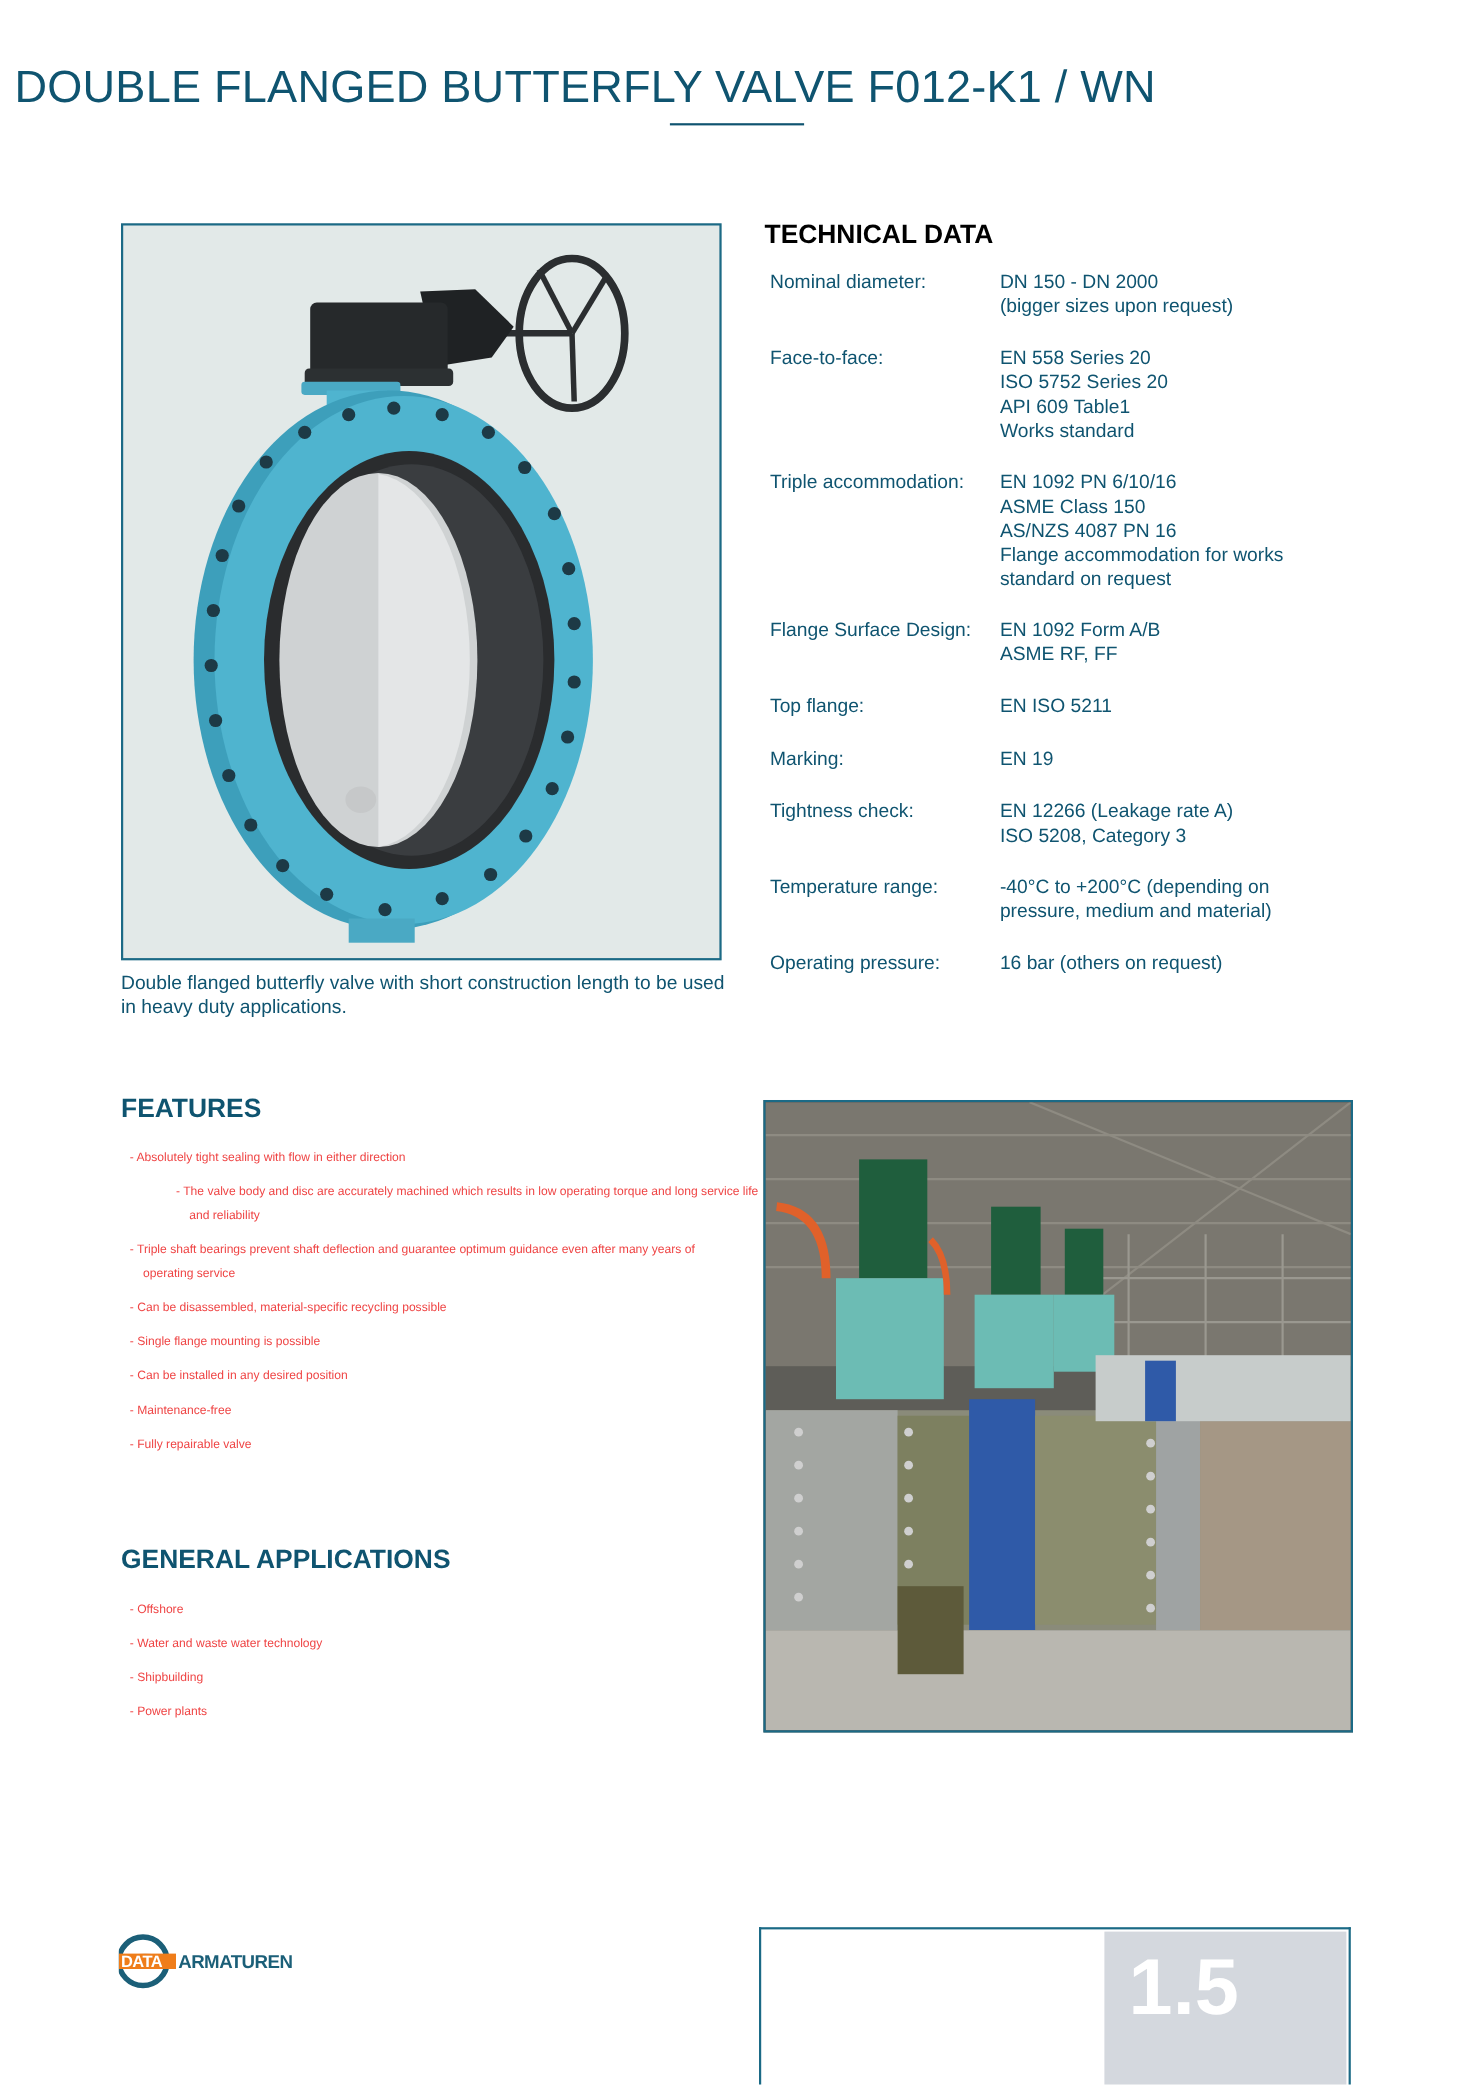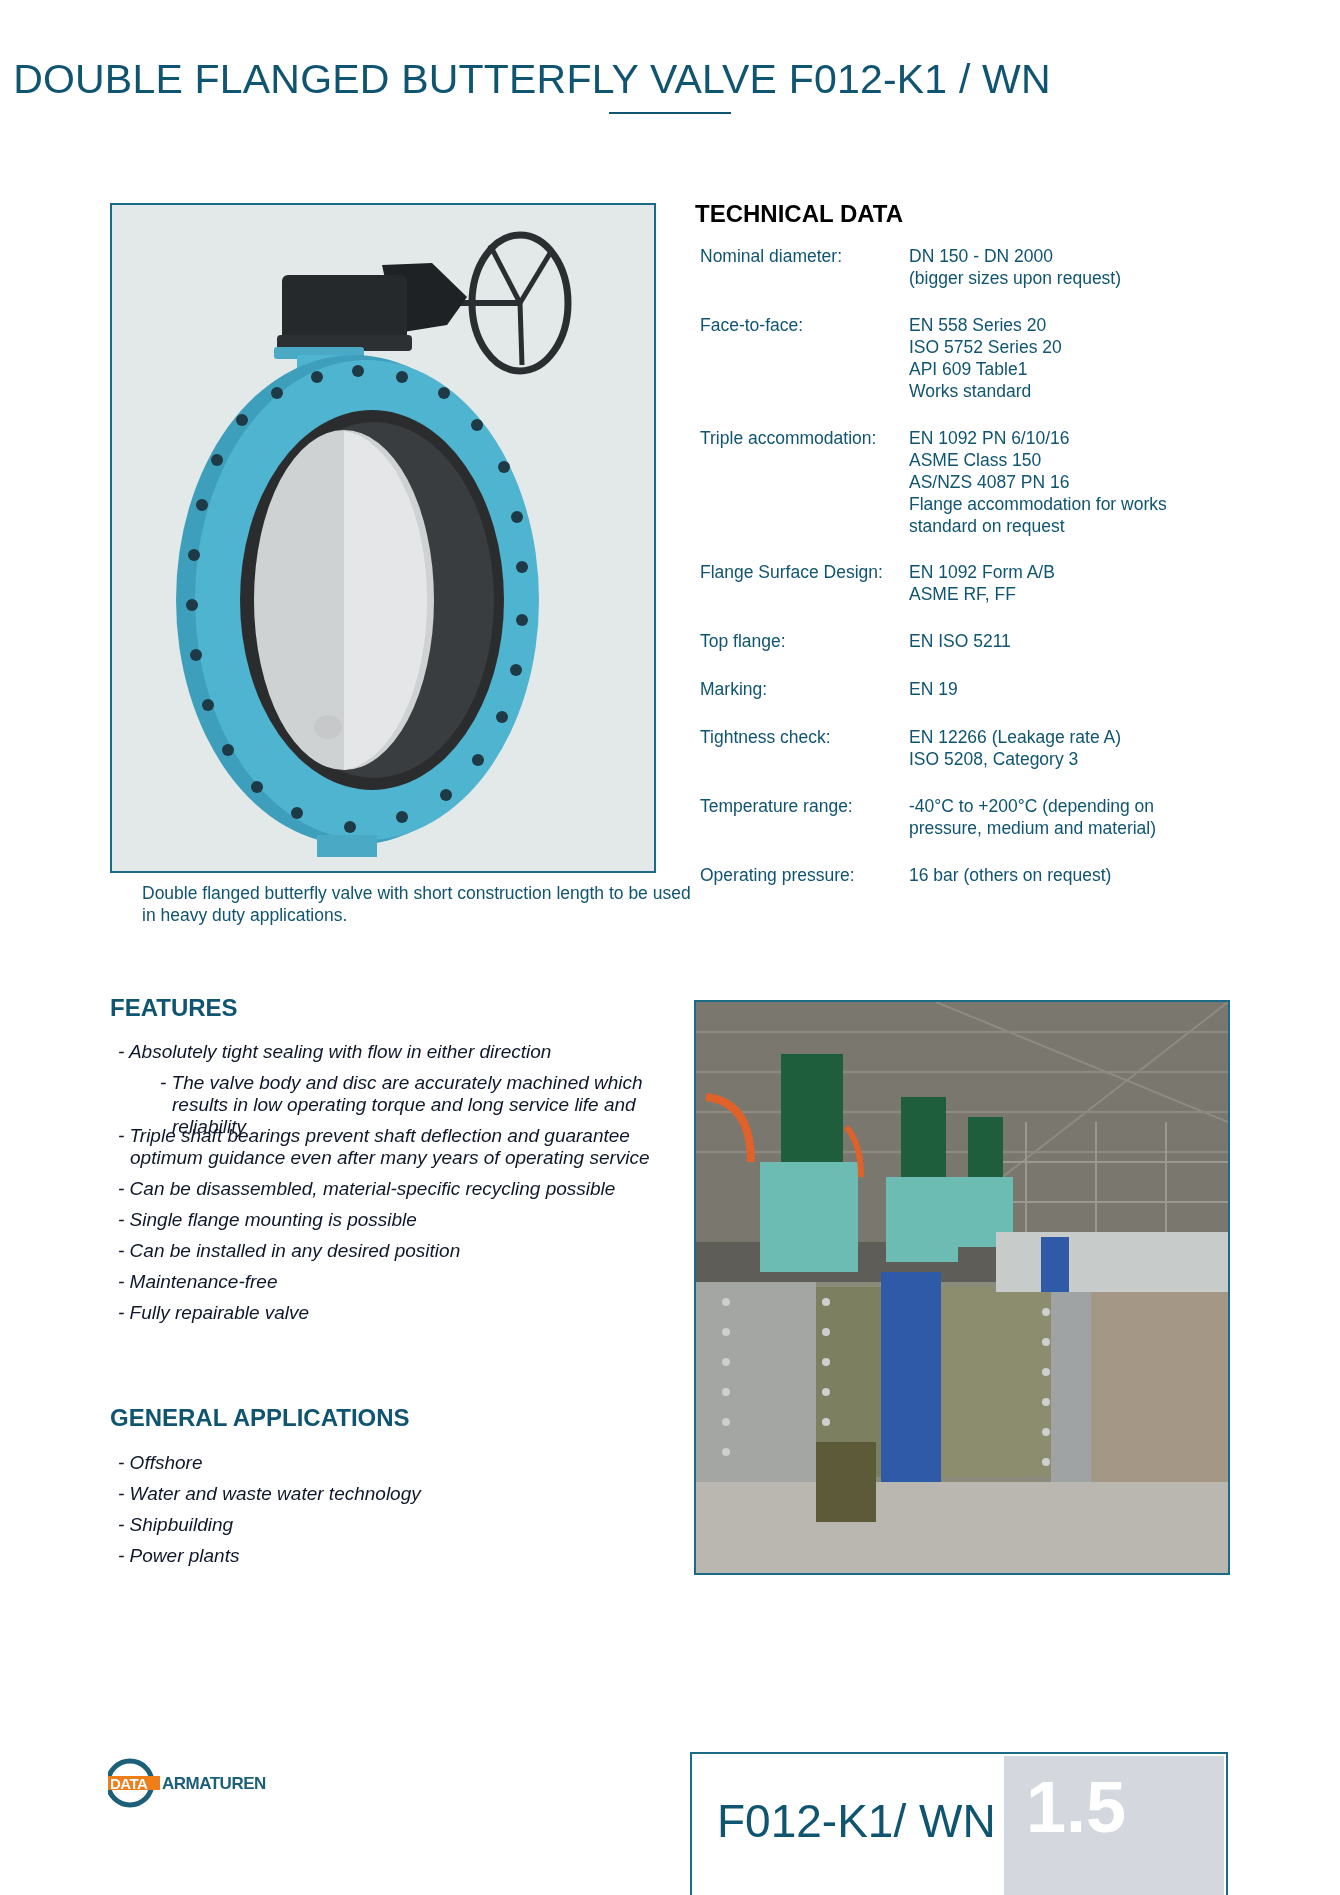--- a/index.html
+++ b/index.html
@@ -12,31 +12,31 @@
     left: 0; width: 1064px; top: 56px; text-align: center;
     font-size: 41px; letter-spacing: 0.2px; color: #0f5470; font-weight: normal;
   }
   #title-rule { left: 609px; top: 112px; width: 122px; height: 2px; background: #0f5470; }
 
   
   #valve-frame {
     left: 110px; top: 203px; width: 546px; height: 670px;
     border: 2px solid #1b6a86; background: #e2e9e8; box-sizing: border-box; overflow: hidden;
   }
-  #caption { left: 110px; top: 882px; width: 560px; font-size: 17.5px; line-height: 22px; color: #0f5470; margin-left: 32px; }
+  #caption { left: 110px; top: 882px; width: 560px; font-size: 17.5px; line-height: 22px; color: #0f5470; }
 
   
   #tech-heading { left: 695px; top: 200px; font-size: 24px; font-weight: bold; color: #000000; }
   .tech-row { left: 700px; width: 540px; font-size: 17.5px; line-height: 22px; }
   .tech-label { position: absolute; left: 0; top: 0; width: 210px; }
   .tech-value { position: absolute; left: 209px; top: 0; width: 340px; white-space: pre-line; }
 
   
   .sec-heading { font-size: 24px; font-weight: bold; color: #0f5470; }
-  .bullet { font-size: 19px; line-height: 22px; color: #0f172a; padding-left: 12px; text-indent: -12px; font-style: italic; }
+  .bullet { font-size: 11px; line-height: 22px; color: #ef4444; padding-left: 12px; text-indent: -12px; }
   .bullet-line { left: 118px; width: 540px; }
 
   
   #photo-frame {
     left: 694px; top: 1000px; width: 536px; height: 575px;
     border: 2px solid #1b6a86; box-sizing: border-box; overflow: hidden; background: #6d6a63;
   }
 
   
   #logo { left: 108px; top: 1757px; width: 180px; height: 56px; }
@@ -254,17 +254,16 @@
   <svg width="180" height="56" viewBox="0 0 180 56">
     <circle cx="22" cy="26" r="22" fill="none" stroke="#1b5f78" stroke-width="5"></circle>
     <ellipse cx="24" cy="26" rx="16" ry="7" fill="#c9cbcd"></ellipse>
     <rect x="0" y="19" width="52" height="14" fill="#ef7d1a"></rect>
   </svg>
   <span class="abs" style="left:2px; top:18px; font-size:15px; font-weight:bold; color:#ffffff; letter-spacing:-0.5px;">DATA</span>
   <span class="abs" style="left:54px; top:17px; font-size:17px; font-weight:bold; color:#1b5f78; letter-spacing:-0.5px;">ARMATUREN</span>
 </div>
 
 <div id="footer-box" class="abs">
-  <span id="footer-code">F012-K1/ WN</span>
   <div id="footer-num-bg">
     <span id="footer-num">1.5</span>
   </div>
 </div>
 
 </body></html>

